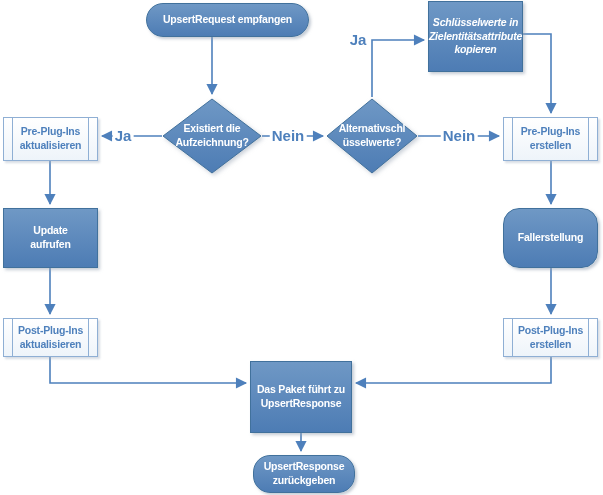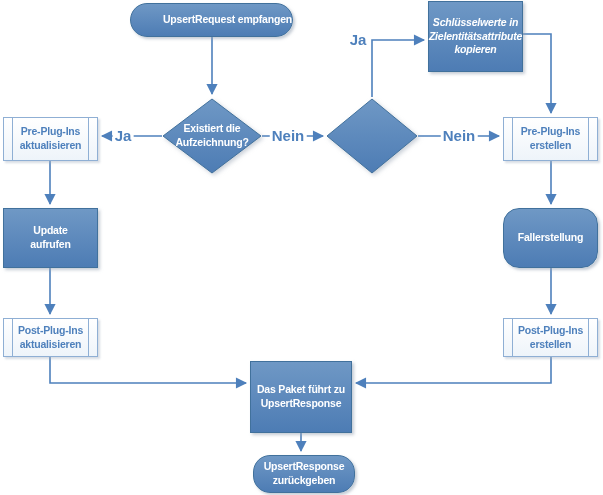--- a/index.html
+++ b/index.html
@@ -36,21 +36,21 @@
   .diamond svg{position:absolute;left:0;top:0;width:100%;height:100%;z-index:1;
         filter:drop-shadow(2px 2px 2px rgba(150,162,178,.5));}
   .diamond polygon{fill:url(#gdia);stroke:var(--node-border);stroke-width:1;}
   .diamond .lbl{color:var(--text-on-blue);}
 
   .edge-label{position:absolute;z-index:2;transform:translate(-50%,-50%);
         background:#fff;color:var(--text-blue);font-size:15px;font-weight:bold;
         padding:0 2px;line-height:1.2;}
 
   
-  #node-start{left:130px;top:3px;width:163px;height:34px;justify-content:flex-end;}
+  #node-start{left:146px;top:3px;width:163px;height:34px;}
   #node-copy{left:428px;top:1px;width:95px;height:71px;font-style:italic;}
   #node-exists{left:162px;top:98px;width:100px;height:76px;}
   #node-altkeys{left:326px;top:98px;width:92px;height:76px;}
   #node-pre-update{left:3px;top:117px;width:95px;height:44px;}
   #node-pre-create{left:503px;top:117px;width:95px;height:44px;}
   #node-update{left:3px;top:208px;width:95px;height:60px;}
   #node-fall{left:503px;top:208px;width:95px;height:60px;border-radius:16px;}
   #node-post-update{left:3px;top:318px;width:95px;height:39px;}
   #node-post-create{left:503px;top:318px;width:95px;height:39px;}
   #node-package{left:250px;top:349px;width:102px;height:72px;margin-top:12px;}
@@ -111,20 +111,22 @@
       <polygon points="50,1 99,38 50,75 1,38"></polygon>
     </svg>
     <span class="lbl">Existiert die
 Aufzeichnung?</span>
   </div>
 
   <div class="node diamond" id="node-altkeys">
     <svg viewBox="0 0 92 76" preserveAspectRatio="none">
       <polygon points="46,1 91,38 46,75 1,38"></polygon>
     </svg>
+    <span class="lbl">Alternativschl
+üsselwerte?</span>
   </div>
 
   <div class="node light-node" id="node-pre-update">
     <span class="sidebar left"></span>
     <span class="sidebar right"></span>
     <span class="lbl">Pre-Plug-Ins
 aktualisieren</span>
   </div>
 
   <div class="node light-node" id="node-pre-create">

